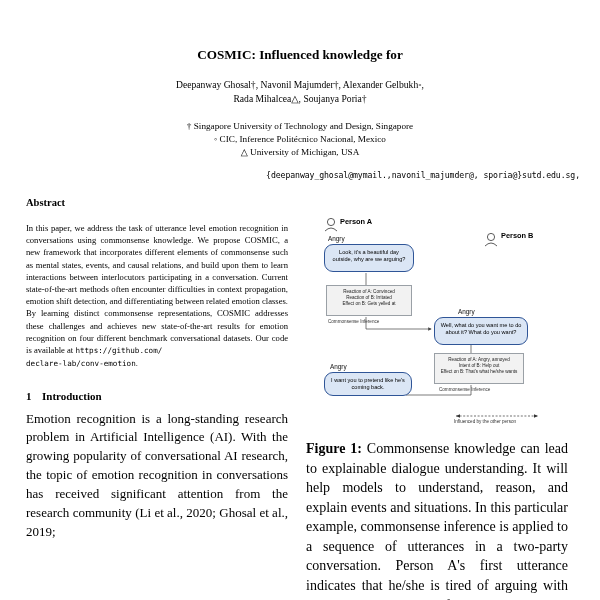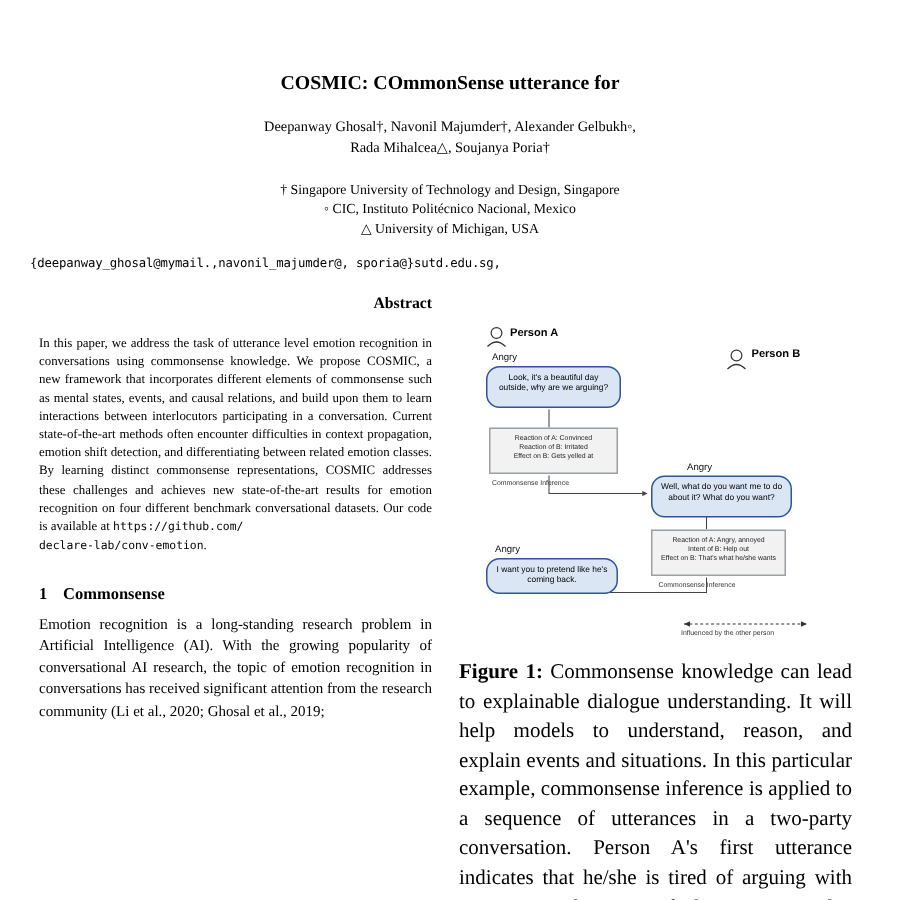--- a/index.html
+++ b/index.html
@@ -34,38 +34,38 @@
     line-height: 1.5;
     margin: 14px 50px 0 50px;
   }
   .affil {
     text-align: center;
     font-size: 9.2px;
     line-height: 1.45;
     margin: 13px 40px 4px 40px;
   }
   .emails {
-    text-align: left;
+    text-align: right;
     font-family: "DejaVu Sans Mono", monospace;
     font-size: 8.2px;
     line-height: 1.5;
     margin: 9px 20px 0 20px;
     letter-spacing: -0.1px;
   }
   .columns {
     position: relative;
     margin: 16px 26px 0 26px;
     display: flex;
     gap: 18px;
   }
   .col {
     width: 262px;
   }
   .section-head {
-    text-align: right;
+    text-align: left;
     font-size: 10.5px;
     font-weight: bold;
     margin: 0 0 6px 0;
   }
   .abstract-body {
     font-size: 8.6px;
     line-height: 1.42;
     text-align: justify;
     hyphens: auto;
     margin-top: 14px;
@@ -80,21 +80,21 @@
   .num-head {
     font-size: 11px;
     font-weight: bold;
     margin: 20px 0 8px 0;
   }
   .num-head .n {
     display: inline-block;
     width: 16px;
   }
   .body-text {
-    font-size: 10px;
+    font-size: 13px;
     line-height: 1.45;
     text-align: justify;
     hyphens: auto;
   }
   .figure-caption {
     font-size: 14px;
     line-height: 1.4;
     text-align: justify;
     margin-top: 8px;
   }
@@ -159,45 +159,45 @@
     width: 262px;
     height: 218px;
   }
 </style>
 </head>
 <body>
 
 <div class="page">
 
   <div class="title">
-    <div>COSMIC: COmmonSense utterance for</div>
+    <div>COSMIC: Influenced knowledge for</div>
   </div>
 
   <div class="authors">
     <div>Deepanway Ghosal†, Navonil Majumder†, Alexander Gelbukh◦,</div>
     <div>Rada Mihalcea△, Soujanya Poria†</div>
   </div>
 
   <div class="affil">
     <div>† Singapore University of Technology and Design, Singapore</div>
-    <div>◦ CIC, Instituto Politécnico Nacional, Mexico</div>
+    <div>◦ CIC, Inference Politécnico Nacional, Mexico</div>
     <div>△ University of Michigan, USA</div>
   </div>
 
   <div class="emails">
     <div>{deepanway_ghosal@mymail.,navonil_majumder@, sporia@}sutd.edu.sg,</div>
   </div>
 
   <div class="columns">
 
     <div class="col">
       <div class="section-head">Abstract</div>
       <div class="abstract-body"><span>In this paper, we address the task of utterance level emotion recognition in conversations using commonsense knowledge. We propose C</span><span class="sc">OSMIC</span><span>, a new framework that incorporates different elements of commonsense such as mental states, events, and causal relations, and build upon them to learn interactions between interlocutors participating in a conversation. Current state-of-the-art methods often encounter difficulties in context propagation, emotion shift detection, and differentiating between related emotion classes. By learning distinct commonsense representations, C</span><span class="sc">OSMIC</span><span> addresses these challenges and achieves new state-of-the-art results for emotion recognition on four different benchmark conversational datasets. Our code is available at </span><span class="mono-link">https://github.com/</span><br><span class="mono-link">declare-lab/conv-emotion</span><span>.</span></div>
 
-      <div class="num-head"><span class="n">1</span><span>Commonsense</span></div>
+      <div class="num-head"><span class="n">1</span><span>Introduction</span></div>
 
       <div class="body-text">Emotion recognition is a long-standing research problem in Artificial Intelligence (AI). With the growing popularity of conversational AI research, the topic of emotion recognition in conversations has received significant attention from the research community (Li et al., 2020; Ghosal et al., 2019;</div>
     </div>
 
     <div class="col">
 
       <div class="figure">
 
         <svg class="fig-svg" viewBox="0 0 262 218">
 

